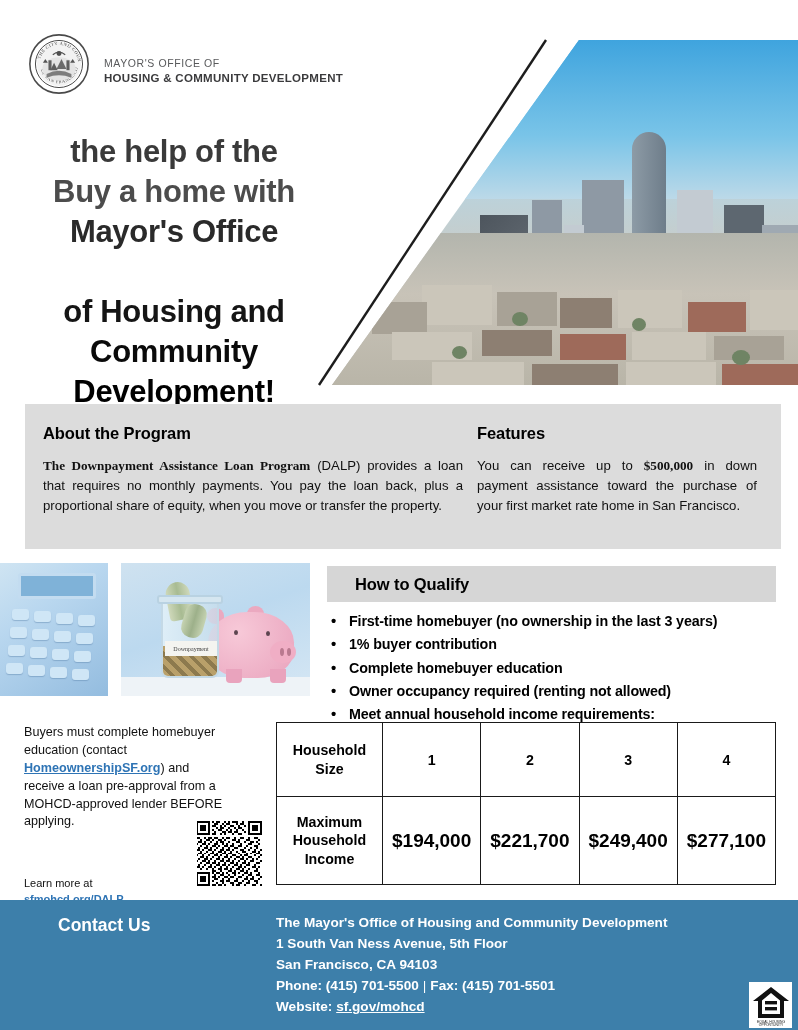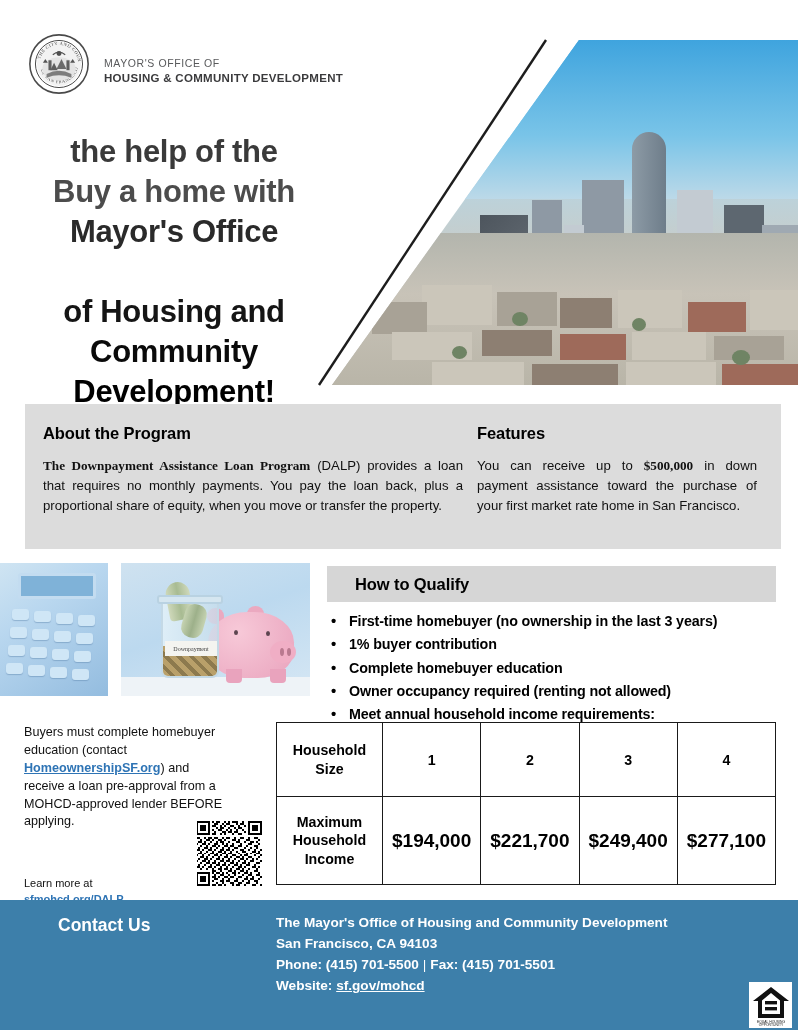--- a/index.html
+++ b/index.html
@@ -653,20 +653,21 @@
     <td class="val">$249,400</td>
     <td class="val">$277,100</td>
   </tr>
 </tbody>
   </table>
 
 <div id="footer">
   <div id="contact-title">Contact Us</div>
   <div id="contact-lines">
     <div>The Mayor's Office of Housing and Community Development</div>
+    <div>1 South Van Ness Avenue, 5th Floor</div>
     <div>San Francisco, CA 94103</div>
     <div><span>Phone: (415) 701-5500</span><span class="sep">|</span><span>Fax: (415) 701-5501</span></div>
     <div><span>Website: </span><u>sf.gov/mohcd</u></div>
   </div>
 </div>
 <div id="eho-logo">
   <svg viewBox="0 0 40 42" width="40" height="42">
     <path d="M20,3 L38,17 L33,17 L33,34 L7,34 L7,17 L2,17 Z
              M20,9 L11,16.5 L11,30 L29,30 L29,16.5 Z" fill="#111" fill-rule="evenodd"></path>
     <rect x="14" y="17" width="12" height="3.4" fill="#111"></rect>

